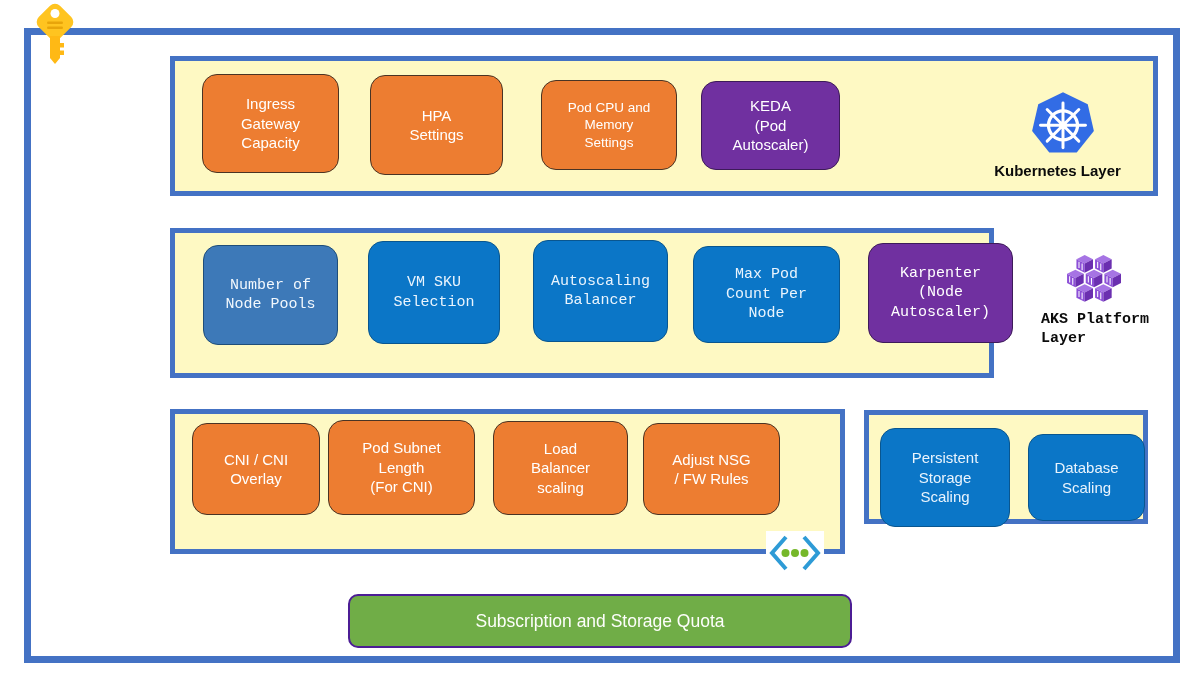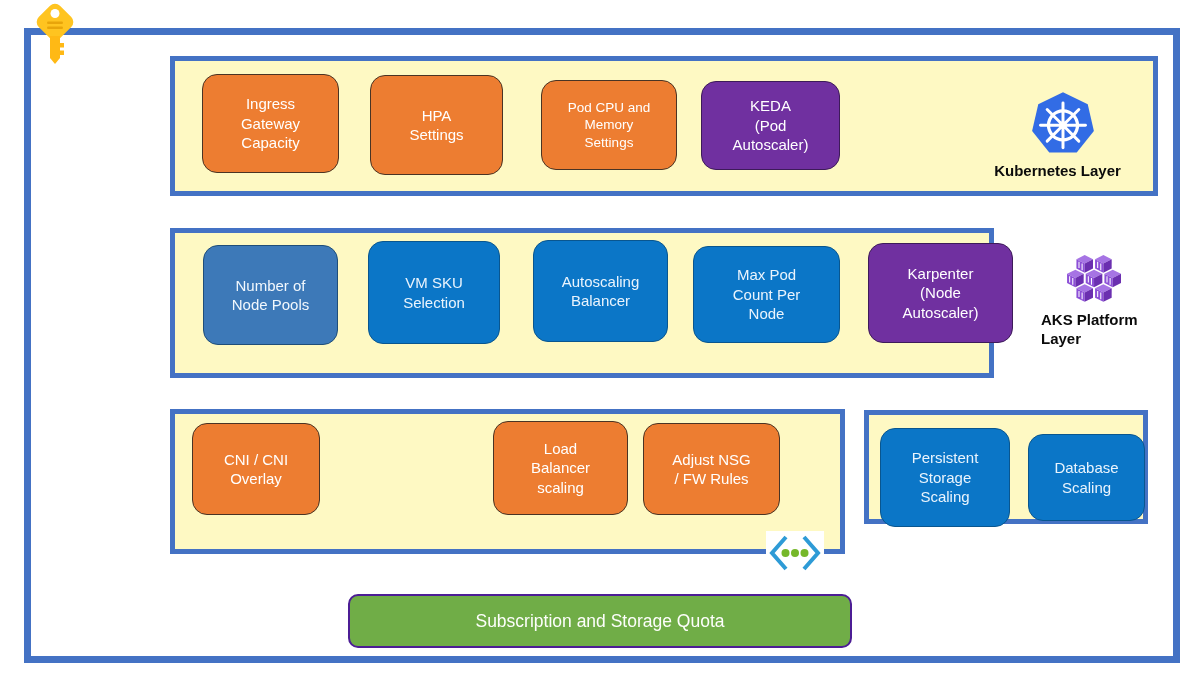--- a/index.html
+++ b/index.html
@@ -1,20 +1,20 @@
 <!DOCTYPE html>
 <html><head>
 <meta charset="utf-8">
 <style>
   html,body{margin:0;padding:0;background:#ffffff;}
   body{width:1192px;height:675px;position:relative;font-family:"Liberation Sans",sans-serif;overflow:hidden;}
   .outer{position:absolute;left:24px;top:28px;width:1156px;height:635px;border:7px solid #4472C4;box-sizing:border-box;}
   .section{position:absolute;border:5px solid #4472C4;background:#fef9c3;box-sizing:border-box;}
   .sec-k8s{left:170px;top:56px;width:988px;height:140px;}
-  .sec-aks{left:170px;top:228px;width:824px;height:150px;}
+  .sec-aks{left:170px;top:228px;width:824px;height:150px;font-family:Liberation Mono, monospace;}
   .sec-net{left:170px;top:409px;width:675px;height:145px;}
   .sec-storage{left:864px;top:410px;width:284px;height:114px;}
   .box{position:absolute;border-radius:15px;color:#ffffff;display:flex;align-items:center;justify-content:center;
        text-align:center;white-space:pre-line;font-size:15px;line-height:1.3;padding:4px;box-sizing:border-box;}
   .orange{background:#ED7D31;border:1.5px solid #4a3424;}
   .blue{background:#0B76C7;border:1.5px solid #09568f;color:#eaf4fd;}
   .light-blue{background:#3D79B8;border:1.5px solid #1F4E79;color:#f2f8fd;}
   .purple{background:#7030A0;border:1.5px solid #3d1b59;}
   .small-text{font-size:13.5px;}
   .layer-label{position:absolute;font-weight:bold;color:#0b0b0b;font-size:15px;line-height:1.25;}
@@ -105,20 +105,23 @@
         <use href="#cube" x="29" y="28"></use>
     </svg>
   </div>
   <div class="layer-label" style="left:866px;top:78px;width:130px;text-align:left;white-space:pre-line;">AKS Platform
 Layer</div>
 </div>
 
 <div class="section sec-net">
   <div class="box orange" style="left:17px;top:9px;width:128px;height:92px;">CNI / CNI
 Overlay</div>
+  <div class="box orange" style="left:153px;top:6px;width:147px;height:95px;">Pod Subnet
+Length
+(For CNI)</div>
   <div class="box orange" style="left:318px;top:7px;width:135px;height:94px;">Load
 Balancer
 scaling</div>
   <div class="box orange" style="left:468px;top:9px;width:137px;height:92px;">Adjust NSG
 / FW Rules</div>
 </div>
 
 <div class="icon" style="left:766px;top:531px;width:58px;height:44px;background:#ffffff;">
   <svg width="58" height="44" viewBox="0 0 58 44" xmlns="http://www.w3.org/2000/svg">
     <polyline points="20,6 6,22 20,38" fill="none" stroke="#2E9BD6" stroke-width="4"></polyline>

